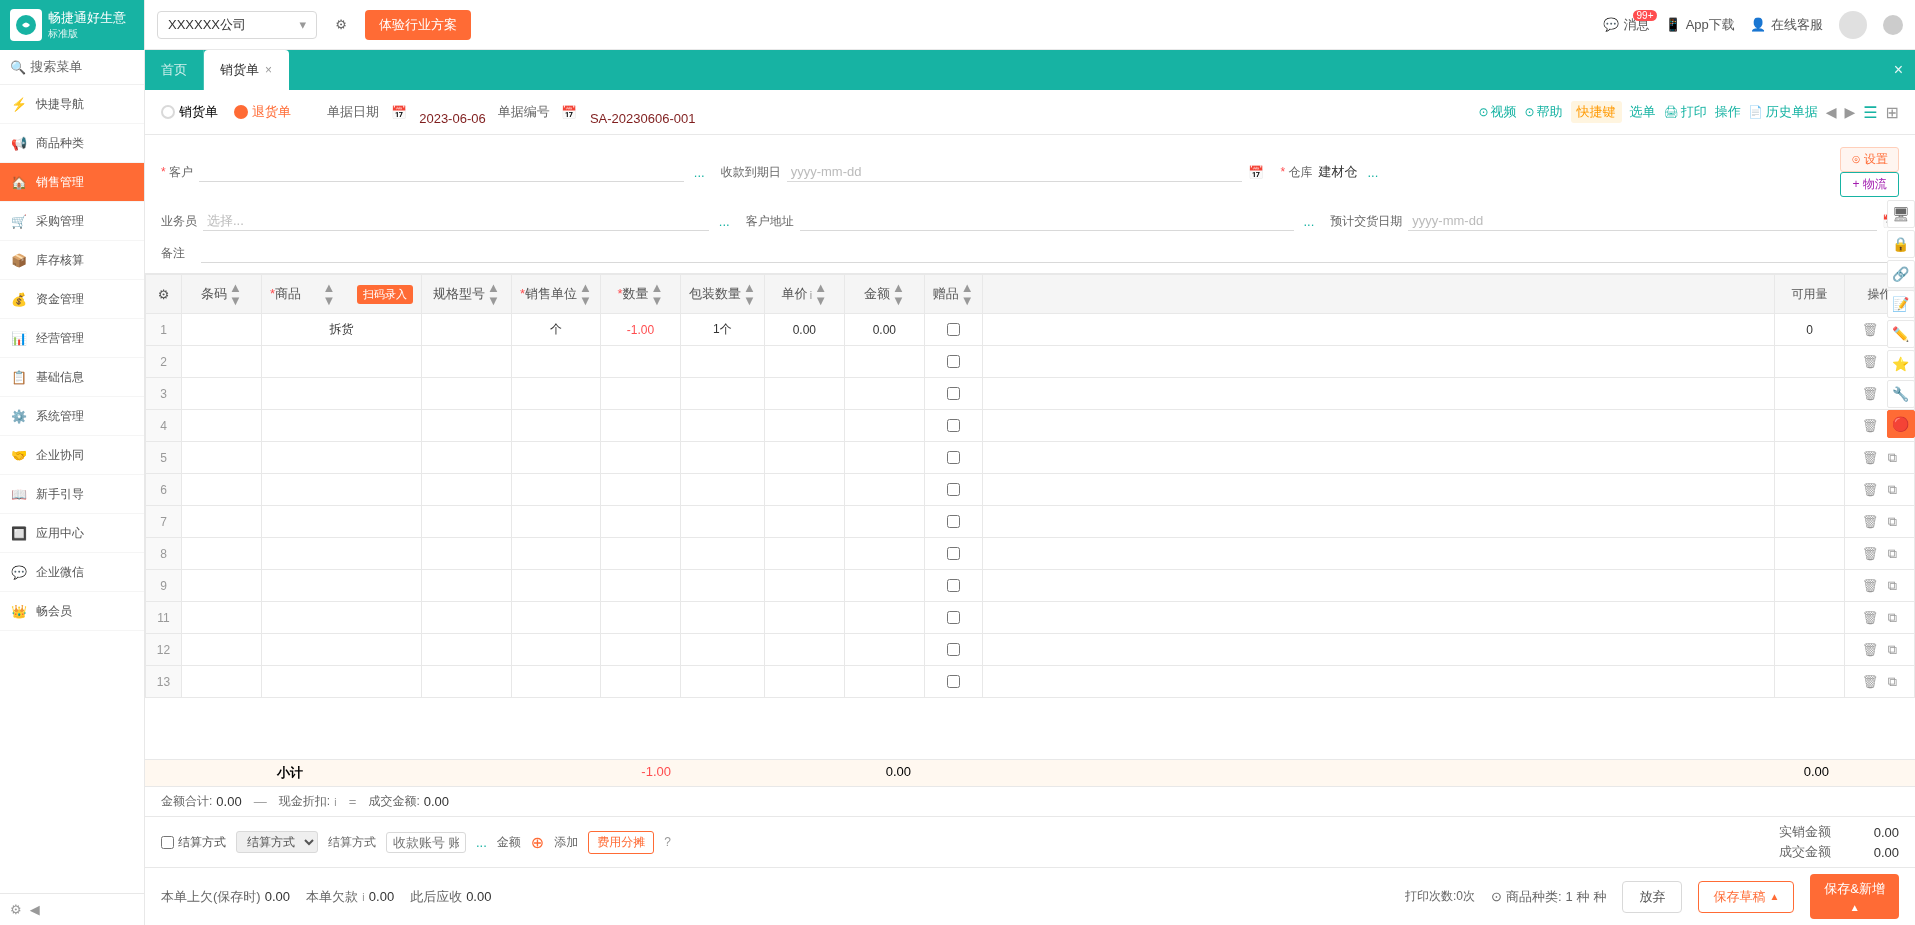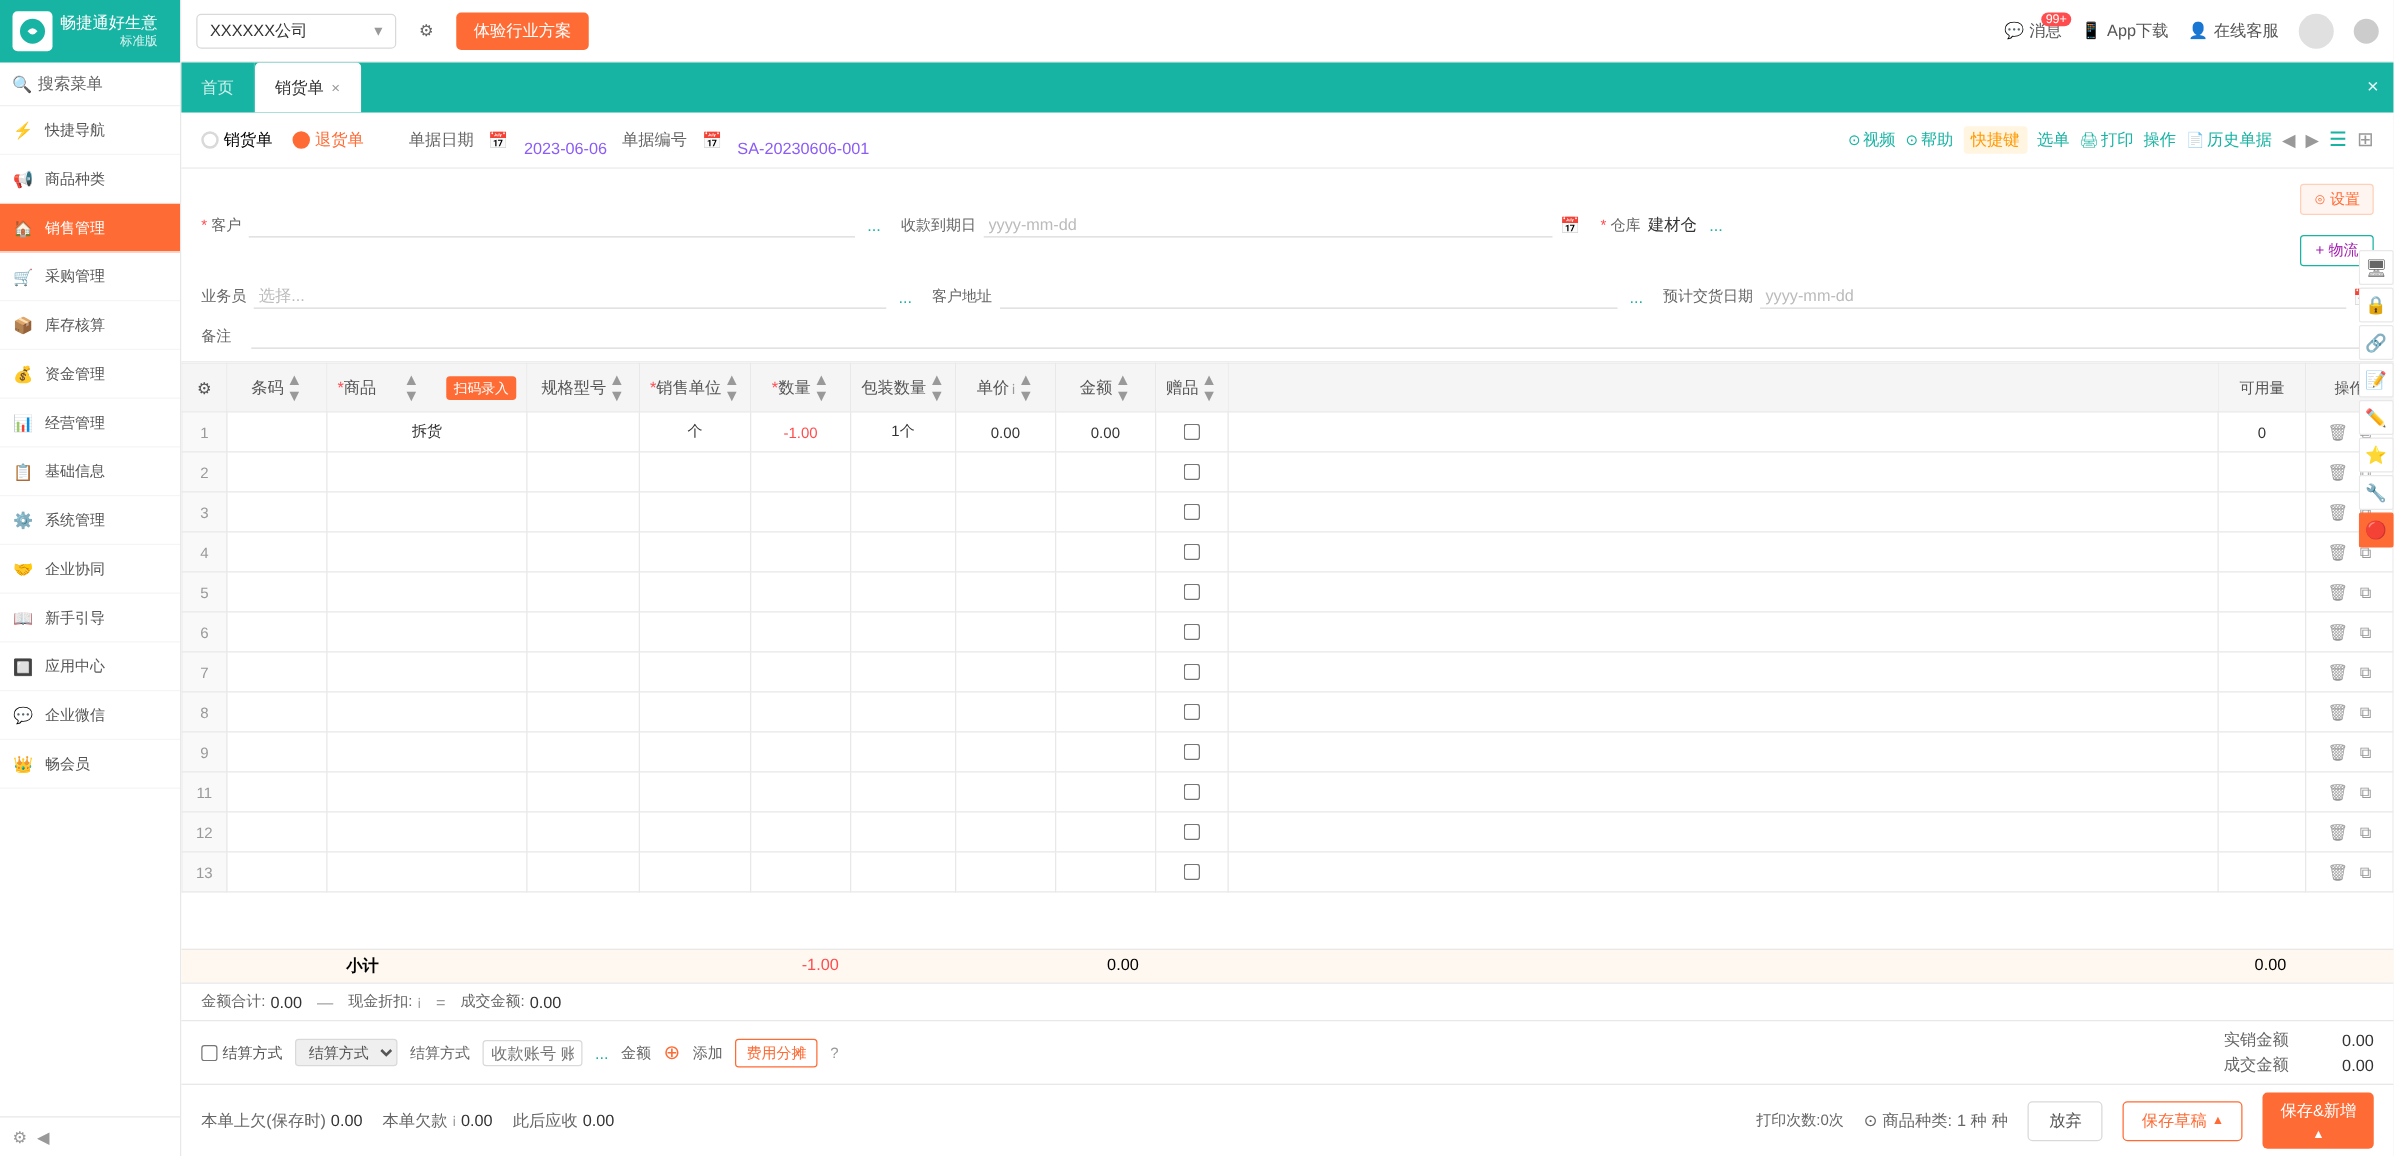--- a/index.html
+++ b/index.html
@@ -1,19 +1,19 @@
 <!DOCTYPE html>
 <html><head>
   <meta charset="utf-8">
   <style>
     * { box-sizing: border-box; margin: 0; padding: 0; font-family: 'Microsoft YaHei', Arial, sans-serif; font-size: 13px; }
     body { background: #f5f5f5; display: flex; height: 925px; overflow: hidden; }
 
     
-    .sidebar { width: 145px; background: #fff; display: flex; flex-direction: column; border-right: 1px solid #e8e8e8; flex-shrink: 0; text-align: right; }
+    .sidebar { width: 145px; background: #fff; display: flex; flex-direction: column; border-right: 1px solid #e8e8e8; flex-shrink: 0; }
     .sidebar-logo { background: #17b3a3; color: #fff; padding: 8px 10px; display: flex; align-items: center; gap: 6px; height: 50px; }
     .logo-icon { width: 32px; height: 32px; background: #fff; border-radius: 4px; display: flex; align-items: center; justify-content: center; }
     .logo-icon svg { width: 24px; height: 24px; }
     .logo-text { font-size: 11px; color: #fff; line-height: 1.3; }
     .sidebar-search { padding: 8px 10px; display: flex; align-items: center; gap: 4px; cursor: pointer; color: #666; border-bottom: 1px solid #f0f0f0; }
     .sidebar-nav { flex: 1; overflow-y: auto; }
     .nav-item { padding: 10px 10px; display: flex; align-items: center; gap: 8px; cursor: pointer; color: #555; border-bottom: 1px solid #f5f5f5; }
     .nav-item.active { background: #ff6b35; color: #fff; }
     .nav-item .nav-icon { width: 18px; height: 18px; flex-shrink: 0; display: flex; align-items: center; justify-content: center; }
     .nav-item .nav-label { font-size: 12px; }
@@ -42,21 +42,21 @@
     .tab-close-all { margin-left: auto; padding: 0 12px; color: rgba(255,255,255,0.9); cursor: pointer; font-size: 16px; }
 
     
     .doc-header { display: flex; align-items: center; gap: 20px; padding: 8px 16px; background: #fff; border-bottom: 1px solid #e8e8e8; }
     .radio-group { display: flex; gap: 16px; align-items: center; }
     .radio-item { display: flex; align-items: center; gap: 4px; cursor: pointer; }
     .radio-circle { width: 14px; height: 14px; border-radius: 50%; border: 2px solid #d9d9d9; display: inline-block; }
     .radio-circle.selected { border-color: #ff6b35; background: #ff6b35; }
     .doc-meta { display: flex; align-items: center; gap: 12px; margin-left: 16px; }
     .doc-meta-label { color: #666; }
-    .doc-meta-value { color: #8b5cf6; margin-top: 13px; }
+    .doc-meta-value { color: #7f1d1d; margin-top: 13px; }
     .doc-actions { margin-left: auto; display: flex; gap: 8px; align-items: center; }
     .action-link { color: #17b3a3; cursor: pointer; display: flex; align-items: center; gap: 2px; font-size: 12px; }
 
     
     .form-row { display: flex; align-items: center; padding: 6px 16px; gap: 16px; background: #fff; }
     .field-group { display: flex; align-items: center; gap: 6px; flex: 1; }
     .field-label { color: #666; white-space: nowrap; font-size: 12px; }
     .field-label.required::before { content: '* '; color: #ff4d4f; }
     .field-input { flex: 1; border: none; border-bottom: 1px solid #d9d9d9; padding: 2px 4px; outline: none; color: #333; min-width: 80px; }
     .field-input::placeholder { color: #bbb; }
@@ -306,21 +306,21 @@
         <div class="field-group" style="flex:2;">
           <span class="field-label">收款到期日</span>
           <input class="field-input" type="text" placeholder="yyyy-mm-dd" style="flex: 1 1 0%;">
           <span class="field-calendar">📅</span>
         </div>
         <div class="field-group" style="flex:2;">
           <span class="field-label required">仓库</span>
           <span style="color:#333;">建材仓</span>
           <span class="field-dots">...</span>
         </div>
-        <div style="display:flex;flex-direction:column;gap:16px;margin-left:auto;">
+        <div style="display:flex;flex-direction:column;gap:0;margin-left:auto;">
           <button class="settings-btn">⊙ 设置</button>
           <button class="logistics-btn">+ 物流</button>
         </div>
       </div>
       <div class="form-row" style="padding:4px 0;">
         <div class="field-group" style="flex:2;">
           <span class="field-label">业务员</span>
           <input class="field-input" type="text" placeholder="选择..." style="flex: 1 1 0%;">
           <span class="field-dots">...</span>
         </div>

